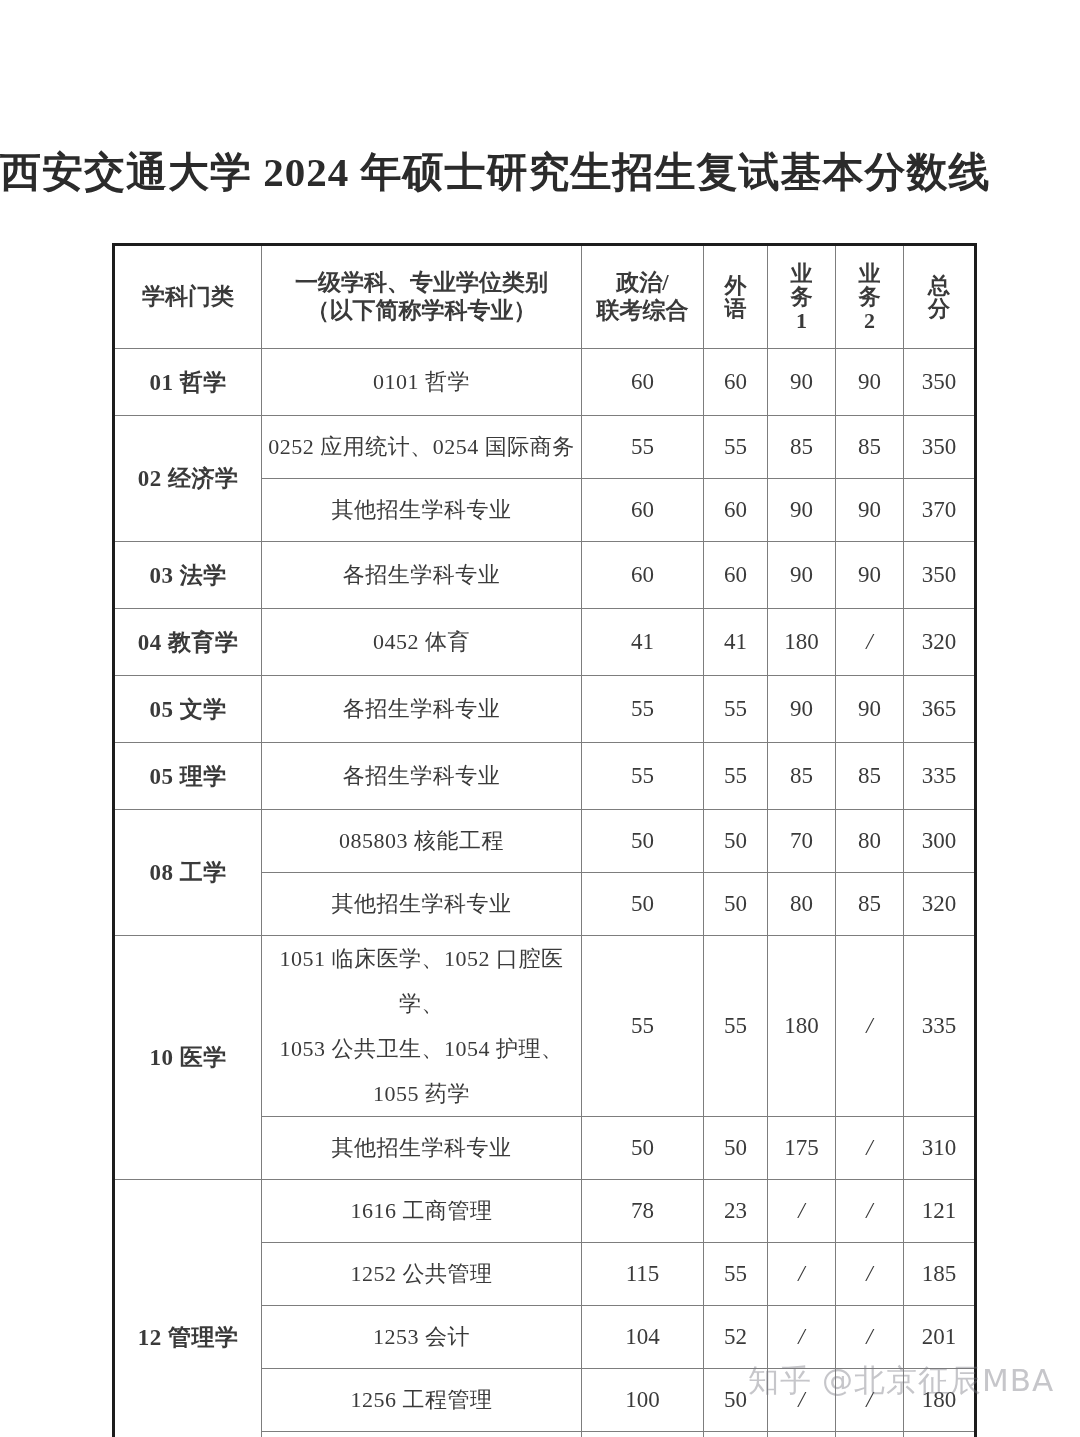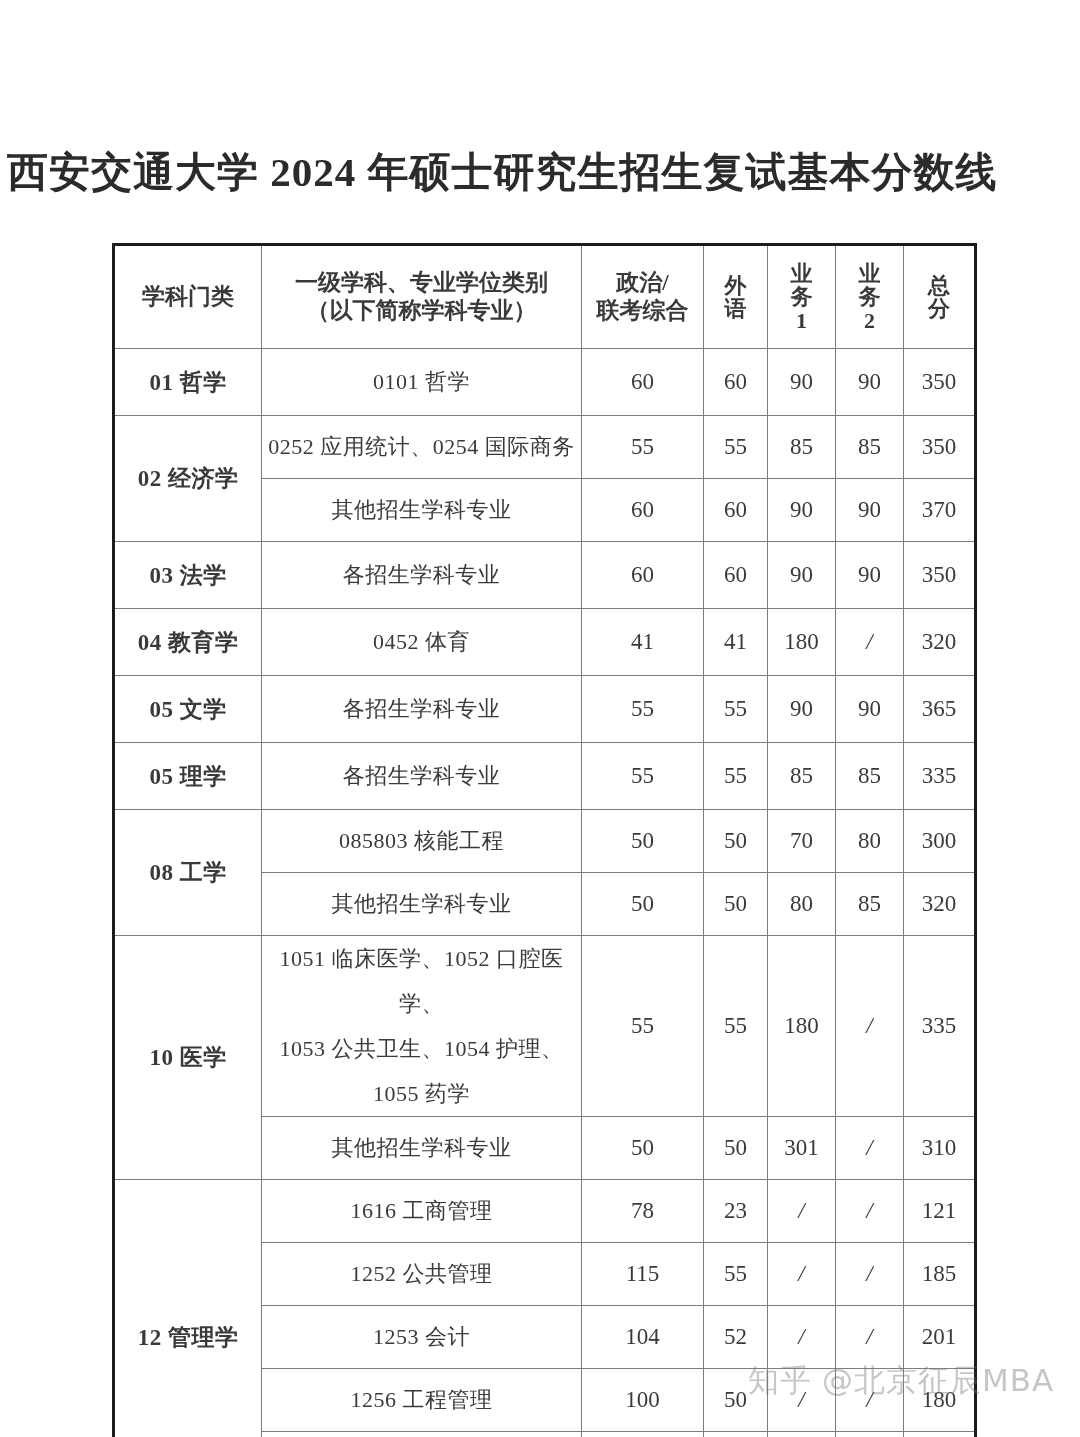--- a/index.html
+++ b/index.html
@@ -29,21 +29,20 @@
     left: 0;
     top: 118px;
     width: 949px;
     text-align: right;
     font-family: "Liberation Serif", "DejaVu Serif", serif;
     font-weight: bold;
     font-size: 41px;
     letter-spacing: 1px;
     color: #2b2b2b;
     white-space: nowrap;
-    padding-left: 7px;
   }
 
   
   #score-table {
     position: absolute;
     left: 112px;
     top: 243px;
     width: 862px;
     border-collapse: collapse;
     table-layout: fixed;
@@ -310,21 +309,21 @@
           <td class="c-num c-pol">55</td>
           <td class="c-num">55</td>
           <td class="c-num">180</td>
           <td class="c-slash">/</td>
           <td class="c-num c-total">335</td>
         </tr>
         <tr class="r-med">
           <td class="c-major">其他招生学科专业</td>
           <td class="c-num c-pol">50</td>
           <td class="c-num">50</td>
-          <td class="c-num">301</td>
+          <td class="c-num">175</td>
           <td class="c-slash">/</td>
           <td class="c-num c-total">310</td>
         </tr>
         <tr class="group-start r-med">
           <td class="c-cat" rowspan="5">12 管理学</td>
           <td class="c-major">1616 工商管理</td>
           <td class="c-num c-pol">78</td>
           <td class="c-num">23</td>
           <td class="c-slash">/</td>
           <td class="c-slash">/</td>

